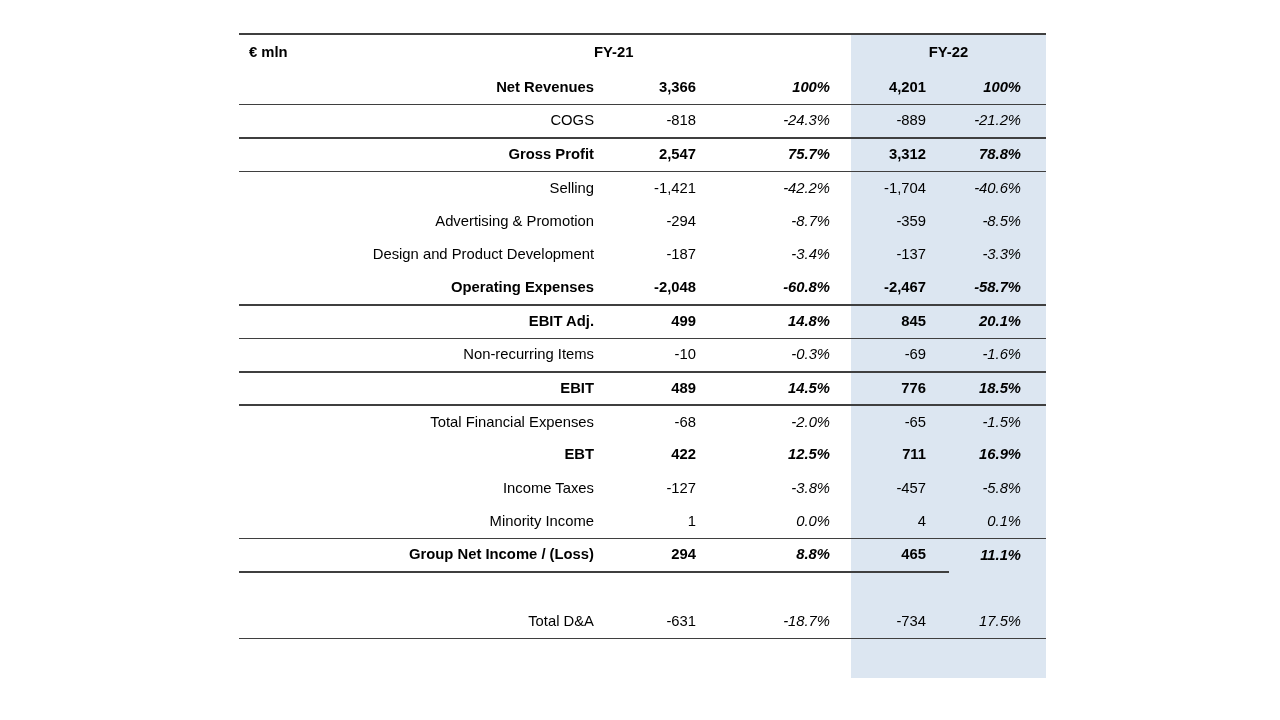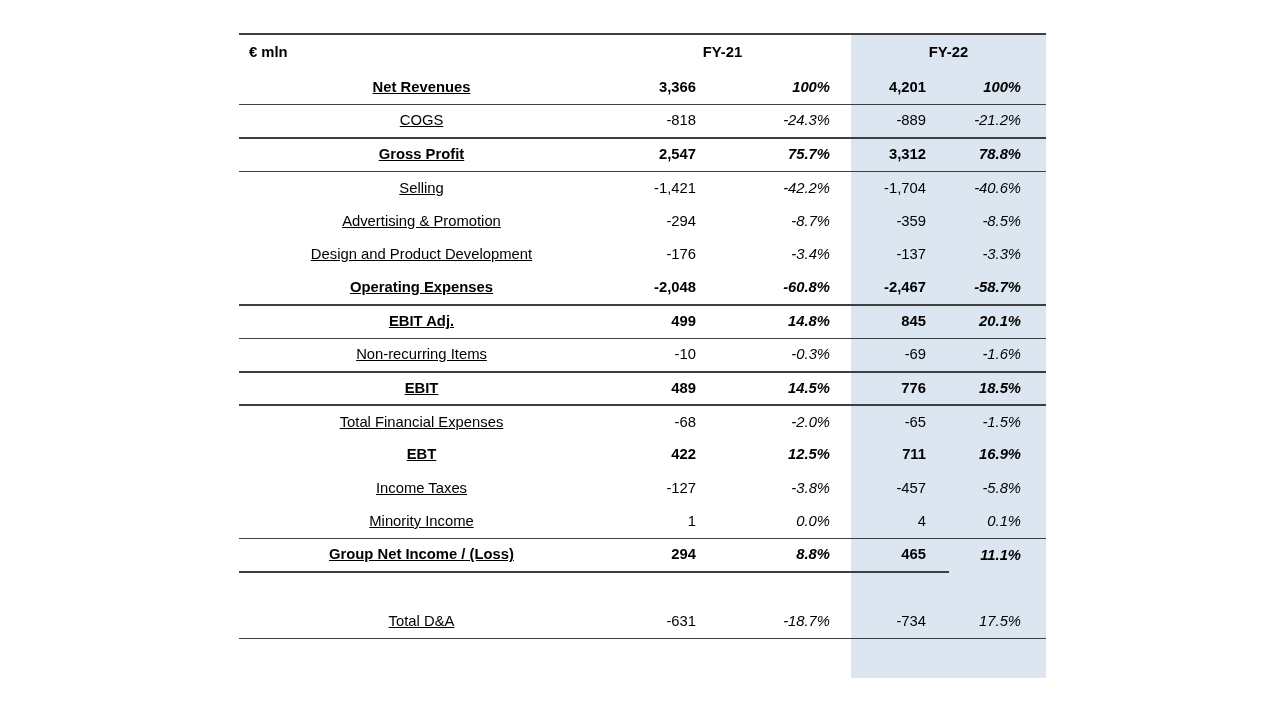--- a/index.html
+++ b/index.html
@@ -58,24 +58,23 @@
 
   td, th {
     padding: 0 0 0 0;
     font-size: 14.8px;
     line-height: 1.15;
     vertical-align: middle;
     background: transparent;
   }
 
   .lbl {
-    text-align: center;
+    text-align: right;
     padding-left: 10px;
     white-space: nowrap;
-    text-decoration: underline;
   }
   .num {
     text-align: right;
     white-space: nowrap;
   }
   .pct {
     text-align: right;
     font-style: italic;
     white-space: nowrap;
   }
@@ -95,21 +94,21 @@
   
   tr.top-rule > th { border-top: 2.2px solid #3f3f3f; }
 
   
   tr.head th {
     font-size: 14.8px;
     font-weight: bold;
     height: 36px;
   }
   th.h-lbl { text-align: left; padding-left: 10px; }
-  th.h-fy1 { text-align: center; }
+  th.h-fy1 { text-align: left; }
   th.h-fy2 { }
 
   
   tr.spacer td { height: 32px; border-bottom: none; }
 
   
   tr.rule-partial > td { border-bottom: 2.2px solid #3f3f3f; }
   tr.rule-partial > td.p2 { border-bottom: none; }
 </style>
 </head>
@@ -165,21 +164,21 @@
         </tr>
         <tr class="rule-none">
           <td class="lbl">Advertising &amp; Promotion</td>
           <td class="num v1">-294</td>
           <td class="pct p1">-8.7%</td>
           <td class="num v2">-359</td>
           <td class="pct p2">-8.5%</td>
         </tr>
         <tr class="rule-none">
           <td class="lbl">Design and Product Development</td>
-          <td class="num v1">-176</td>
+          <td class="num v1">-187</td>
           <td class="pct p1">-3.4%</td>
           <td class="num v2">-137</td>
           <td class="pct p2">-3.3%</td>
         </tr>
         <tr class="bold rule-thick">
           <td class="lbl">Operating Expenses</td>
           <td class="num v1">-2,048</td>
           <td class="pct p1">-60.8%</td>
           <td class="num v2">-2,467</td>
           <td class="pct p2">-58.7%</td>

